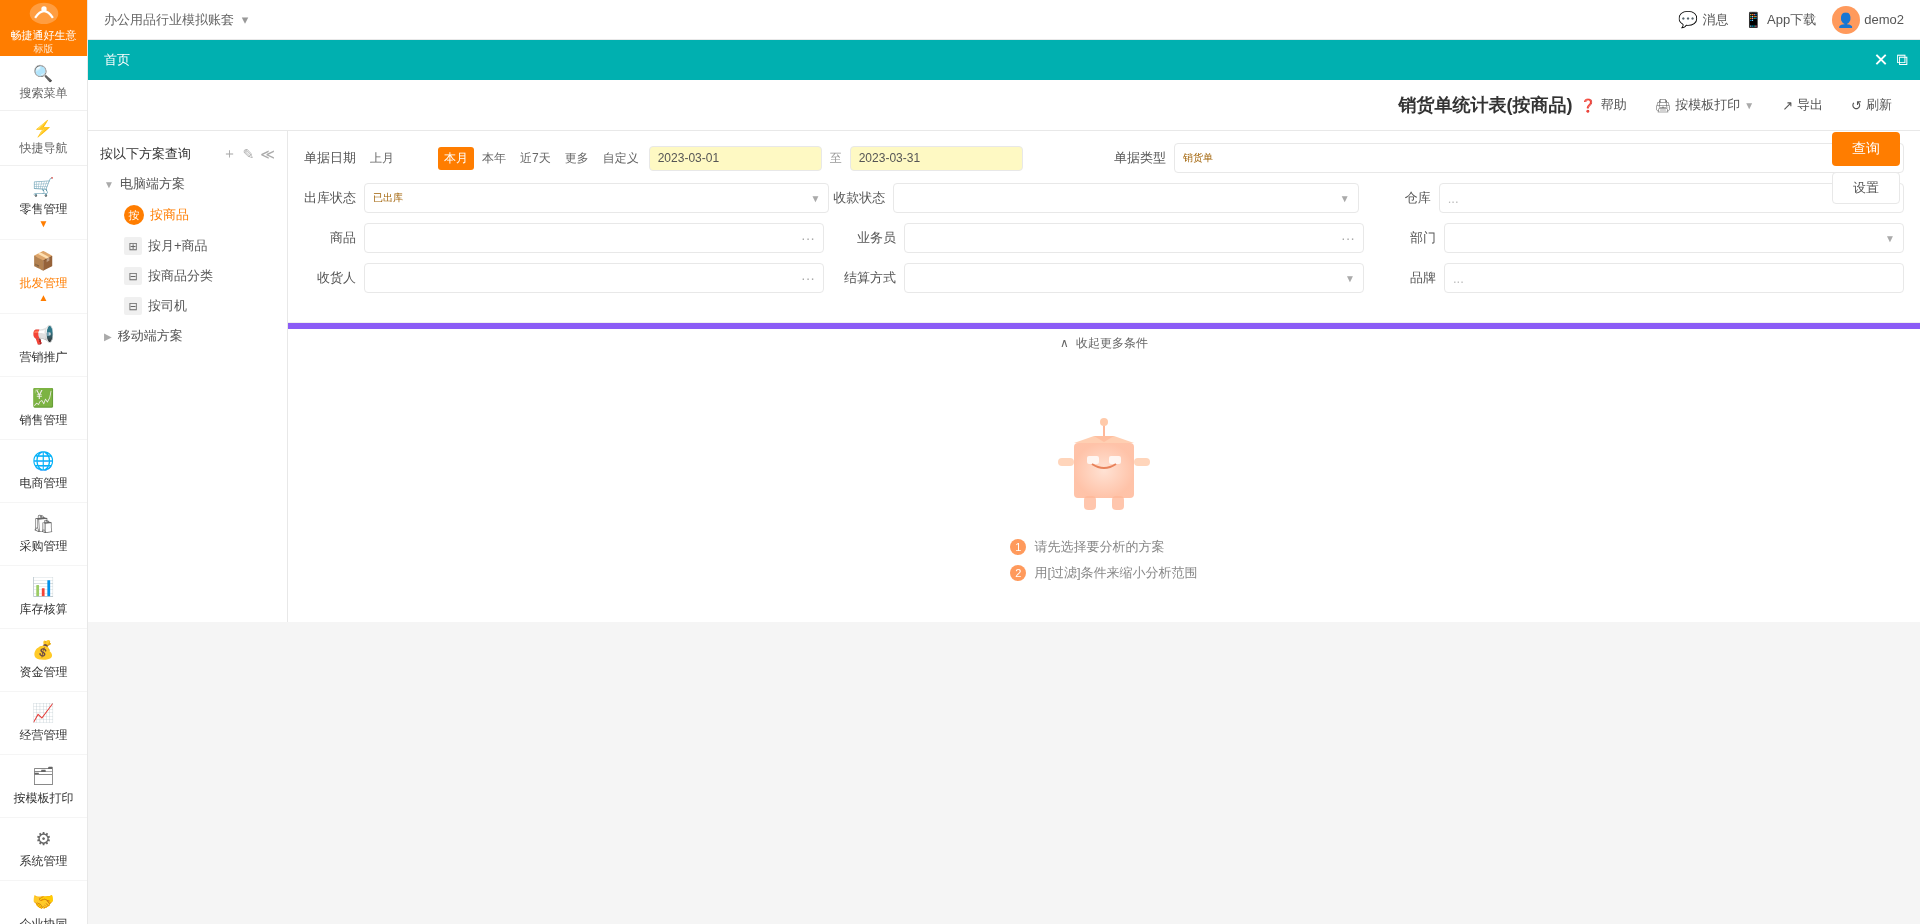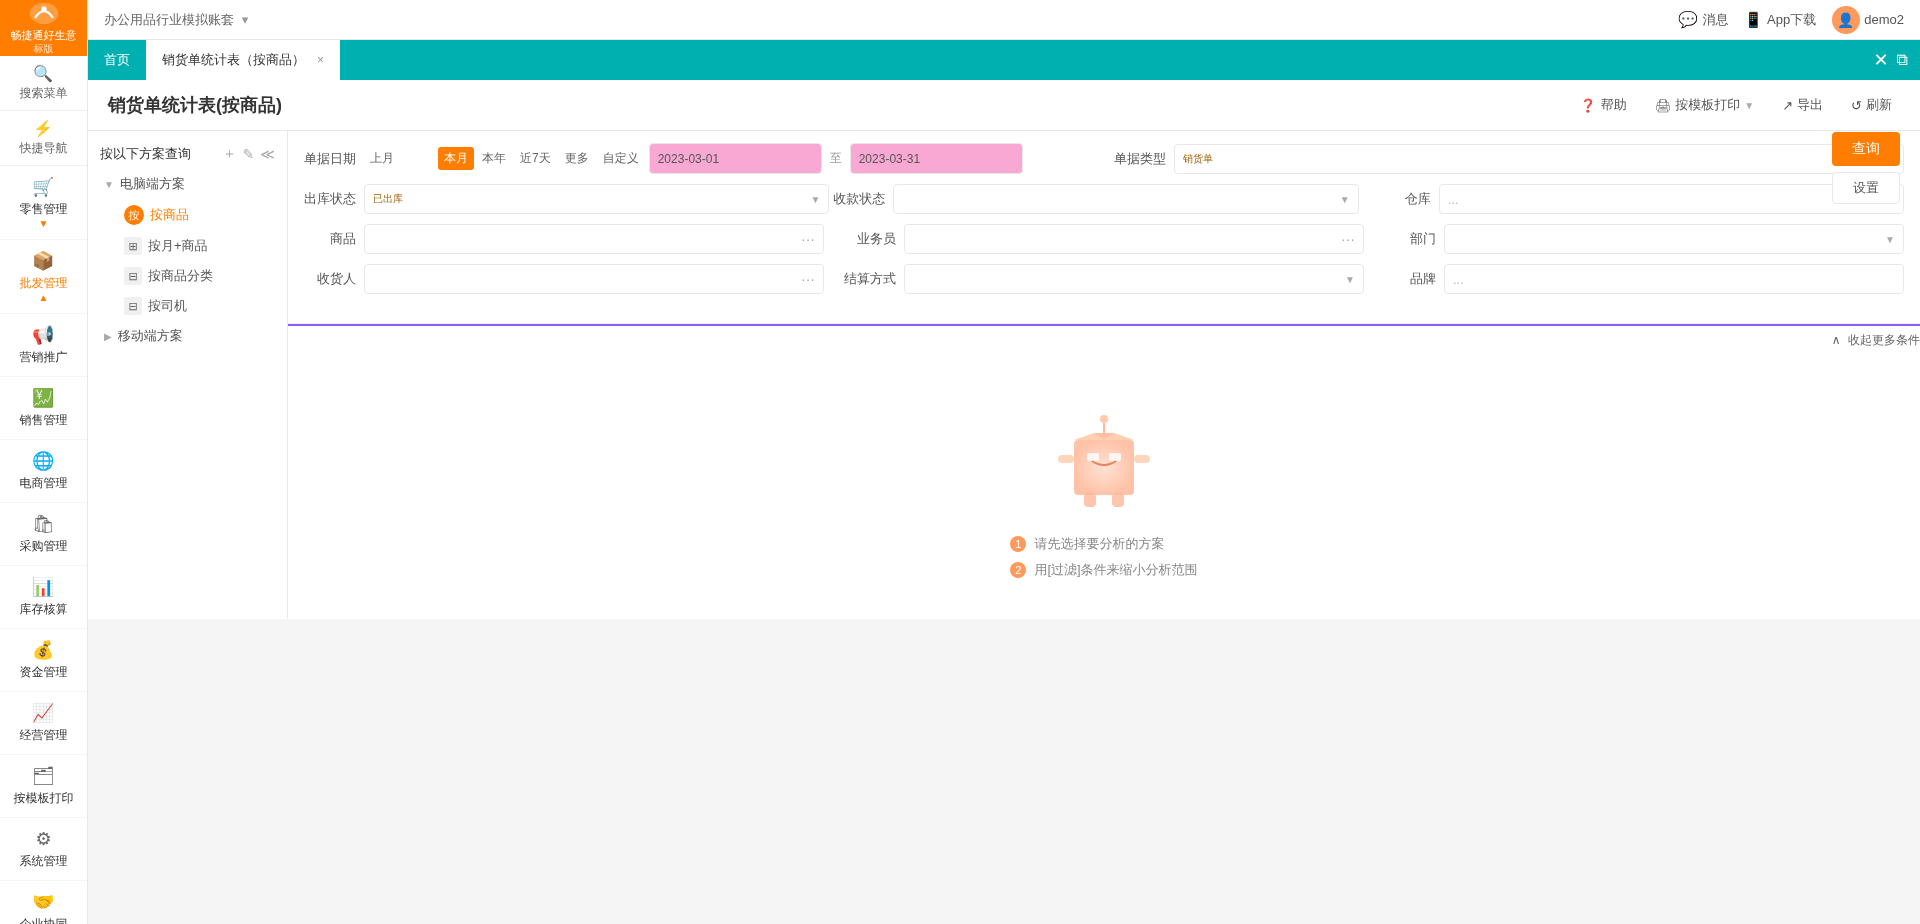--- a/index.html
+++ b/index.html
@@ -176,20 +176,21 @@
       padding: 0;
     }
 
     
     .page-header {
       background: #fff;
       padding: 12px 20px 12px 20px;
       display: flex;
       align-items: center;
       border-bottom: 1px solid #e8e8e8;
+      text-align: right;
     }
     .page-title {
       font-size: 18px;
       font-weight: bold;
       color: #333;
       flex: 1;
     }
     .page-header-actions {
       display: flex;
       align-items: center;
@@ -364,36 +365,36 @@
     }
     .date-tab.active {
       background: #ff7d00;
       color: #fff;
       border-radius: 3px;
       margin-left: 36px;
     }
     .date-input {
       border: 1px solid #e8e8e8;
       border-radius: 4px;
-      height: 31px;
+      height: 25px;
       padding: 0 8px;
       font-size: 12px;
       color: #555;
-      background: #f9a8d4;
+      background: #fef9c3;
       flex-shrink: 0;
     }
     .filter-separator { width: 20px; text-align: center; color: #999; font-size: 12px; }
 
     .collapse-bar {
-      text-align: right;
+      text-align: center;
       padding: 6px 0;
       cursor: pointer;
       color: #666;
       font-size: 12px;
-      border-top: 2px solid #8b5cf6;
+      border-top: 6px solid #8b5cf6;
     }
 
     
     .empty-state {
       flex: 1;
       display: flex;
       flex-direction: column;
       align-items: center;
       justify-content: center;
       padding: 40px;
@@ -569,24 +570,20 @@
         </div>
         <span>demo2</span>
       </div>
     </div>
   </div>
 
   <div class="tab-bar">
     <div class="tab-item home">
       <span>首页</span>
     </div>
-    <div class="tab-item active">
-      <span>销货单统计表（按商品）</span>
-      <span class="tab-close">×</span>
-    </div>
     <div class="tab-bar-expand">
       <span style="font-size:18px;">✕</span>
       <span>⧉</span>
     </div>
   </div>
 
   <div class="page-content">
 
     <div class="page-header">
       <h1 class="page-title">销货单统计表(按商品)</h1>

